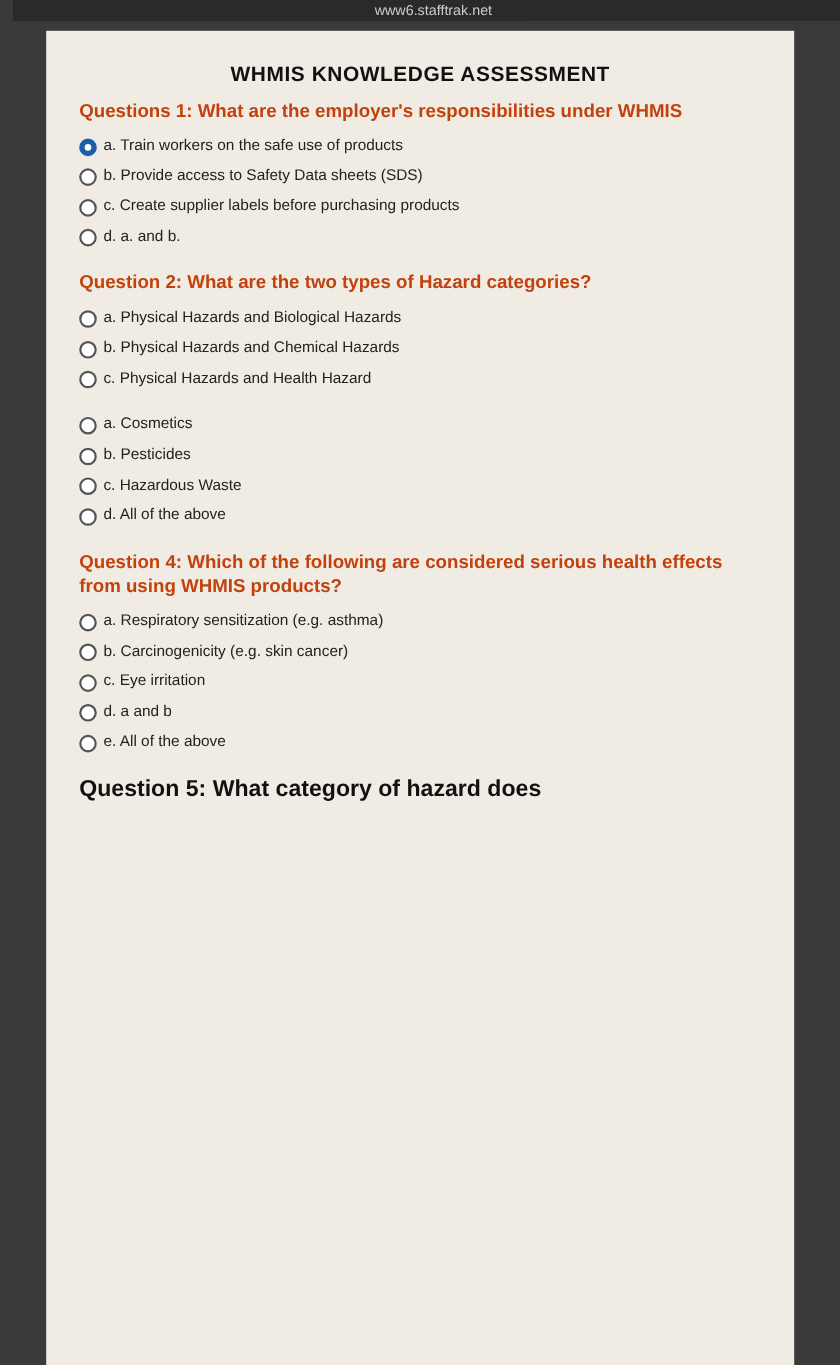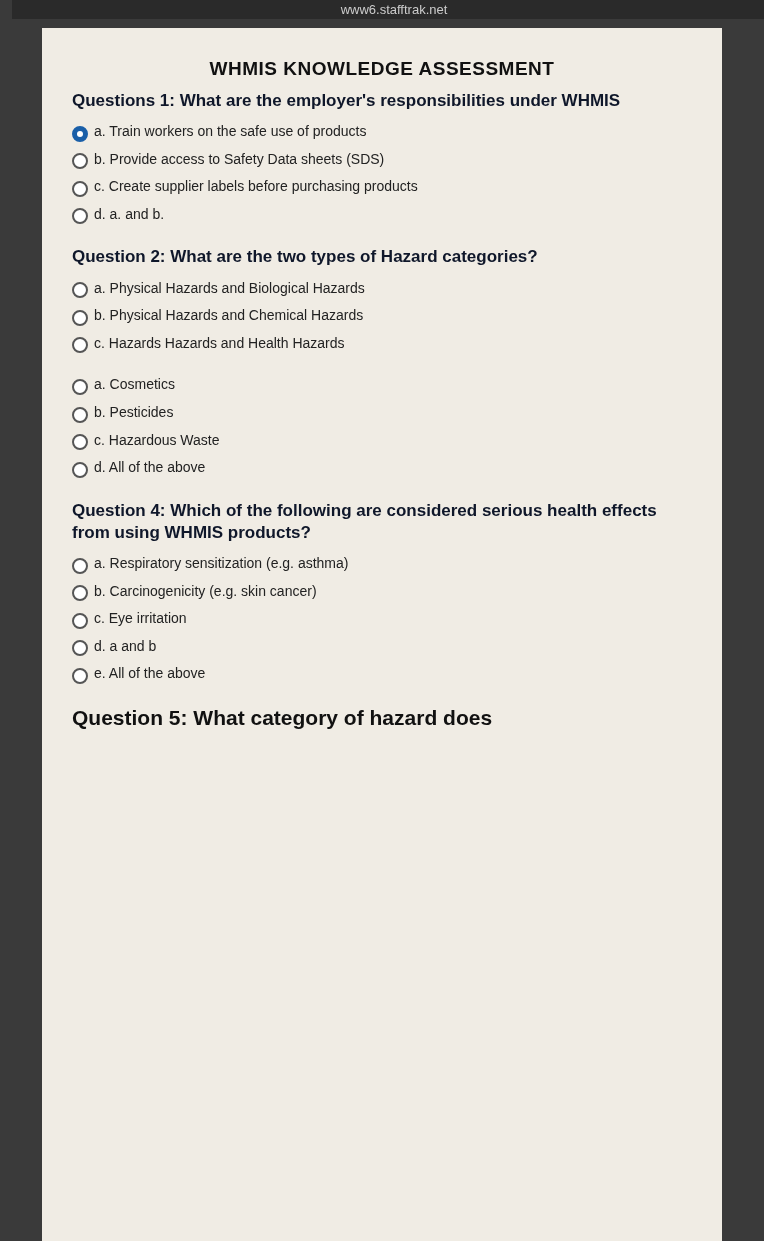--- a/index.html
+++ b/index.html
@@ -49,21 +49,21 @@
       letter-spacing: 0.5px;
     }
 
     .question-block {
       margin-bottom: 22px;
     }
 
     .question-title {
       font-size: 17px;
       font-weight: bold;
-      color: #0f172a;
+      color: #c2410c;
       margin-bottom: 10px;
       line-height: 1.3;
     }
 
     .option-row {
       display: flex;
       align-items: flex-end;
       margin-bottom: 8px;
       font-size: 14px;
       color: #222;
@@ -144,21 +144,21 @@
     <div class="option-row">
       <div class="radio-circle"></div>
       <span class="option-text"><span>a</span>. <span>Physical Hazards and Biological Hazards</span></span>
     </div>
     <div class="option-row">
       <div class="radio-circle"></div>
       <span class="option-text"><span>b</span>. <span>Physical Hazards and Chemical Hazards</span></span>
     </div>
     <div class="option-row">
       <div class="radio-circle"></div>
-      <span class="option-text"><span>c</span>. <span>Hazards Hazards and Health Hazards</span></span>
+      <span class="option-text"><span>c</span>. <span>Physical Hazards and Health Hazard</span></span>
     </div>
   </div>
 
   <div class="question-block">
     <div class="option-row">
       <div class="radio-circle"></div>
       <span class="option-text"><span>a</span>. <span>Cosmetics</span></span>
     </div>
     <div class="option-row">
       <div class="radio-circle"></div>

